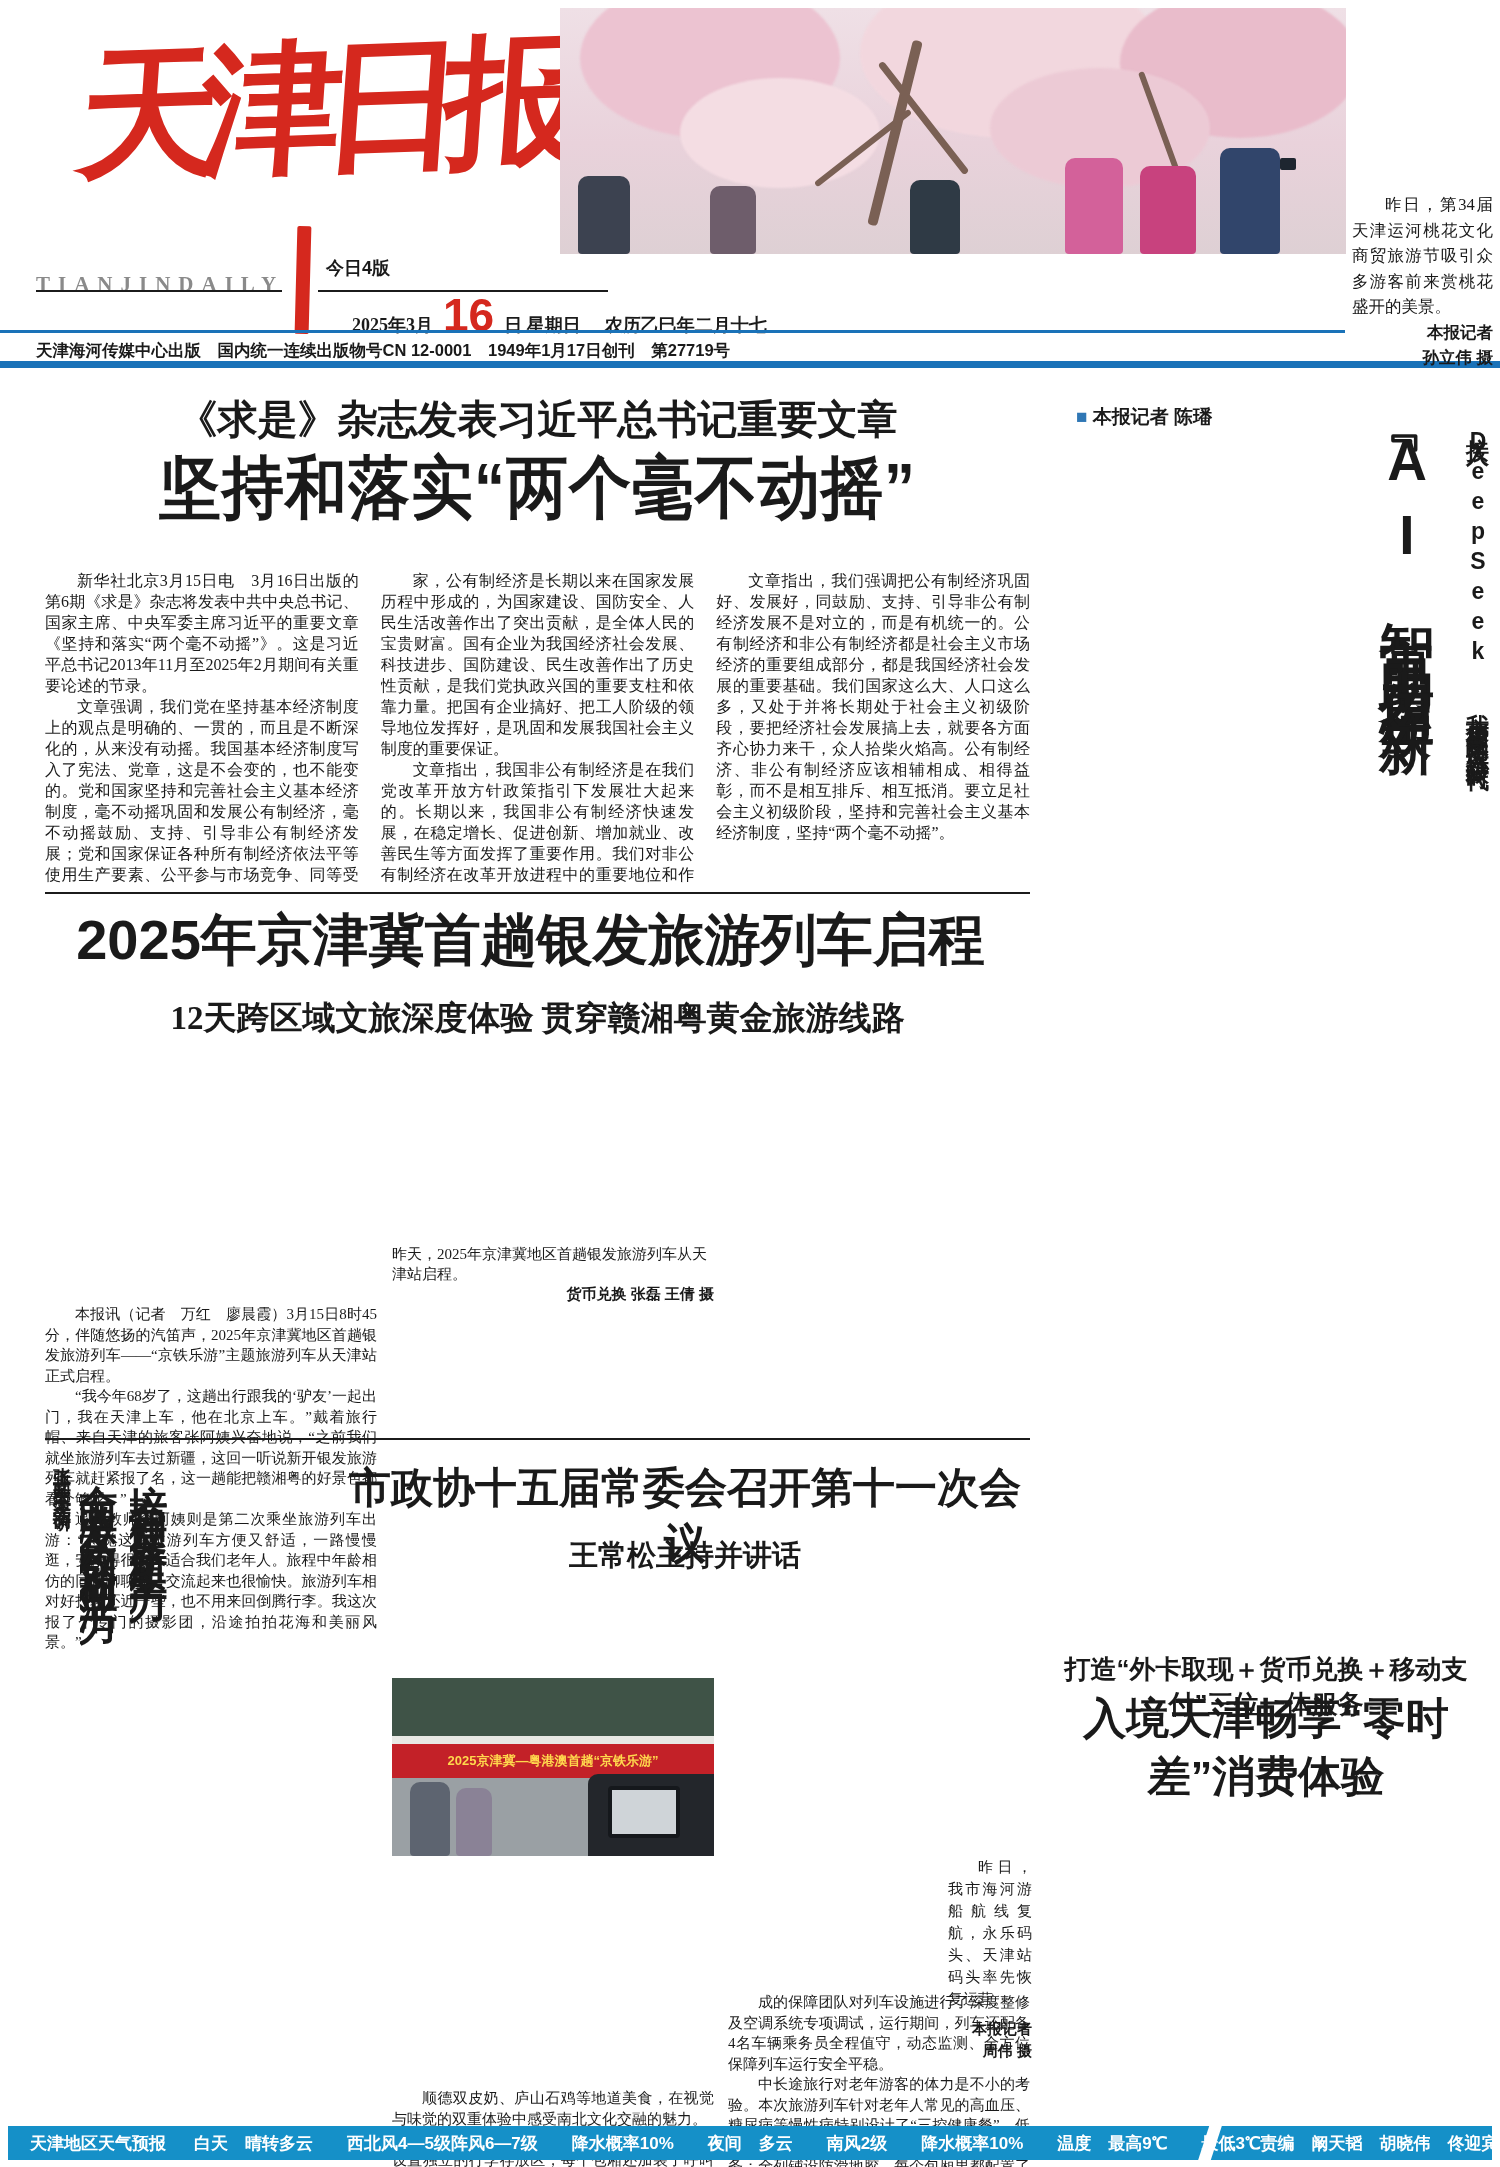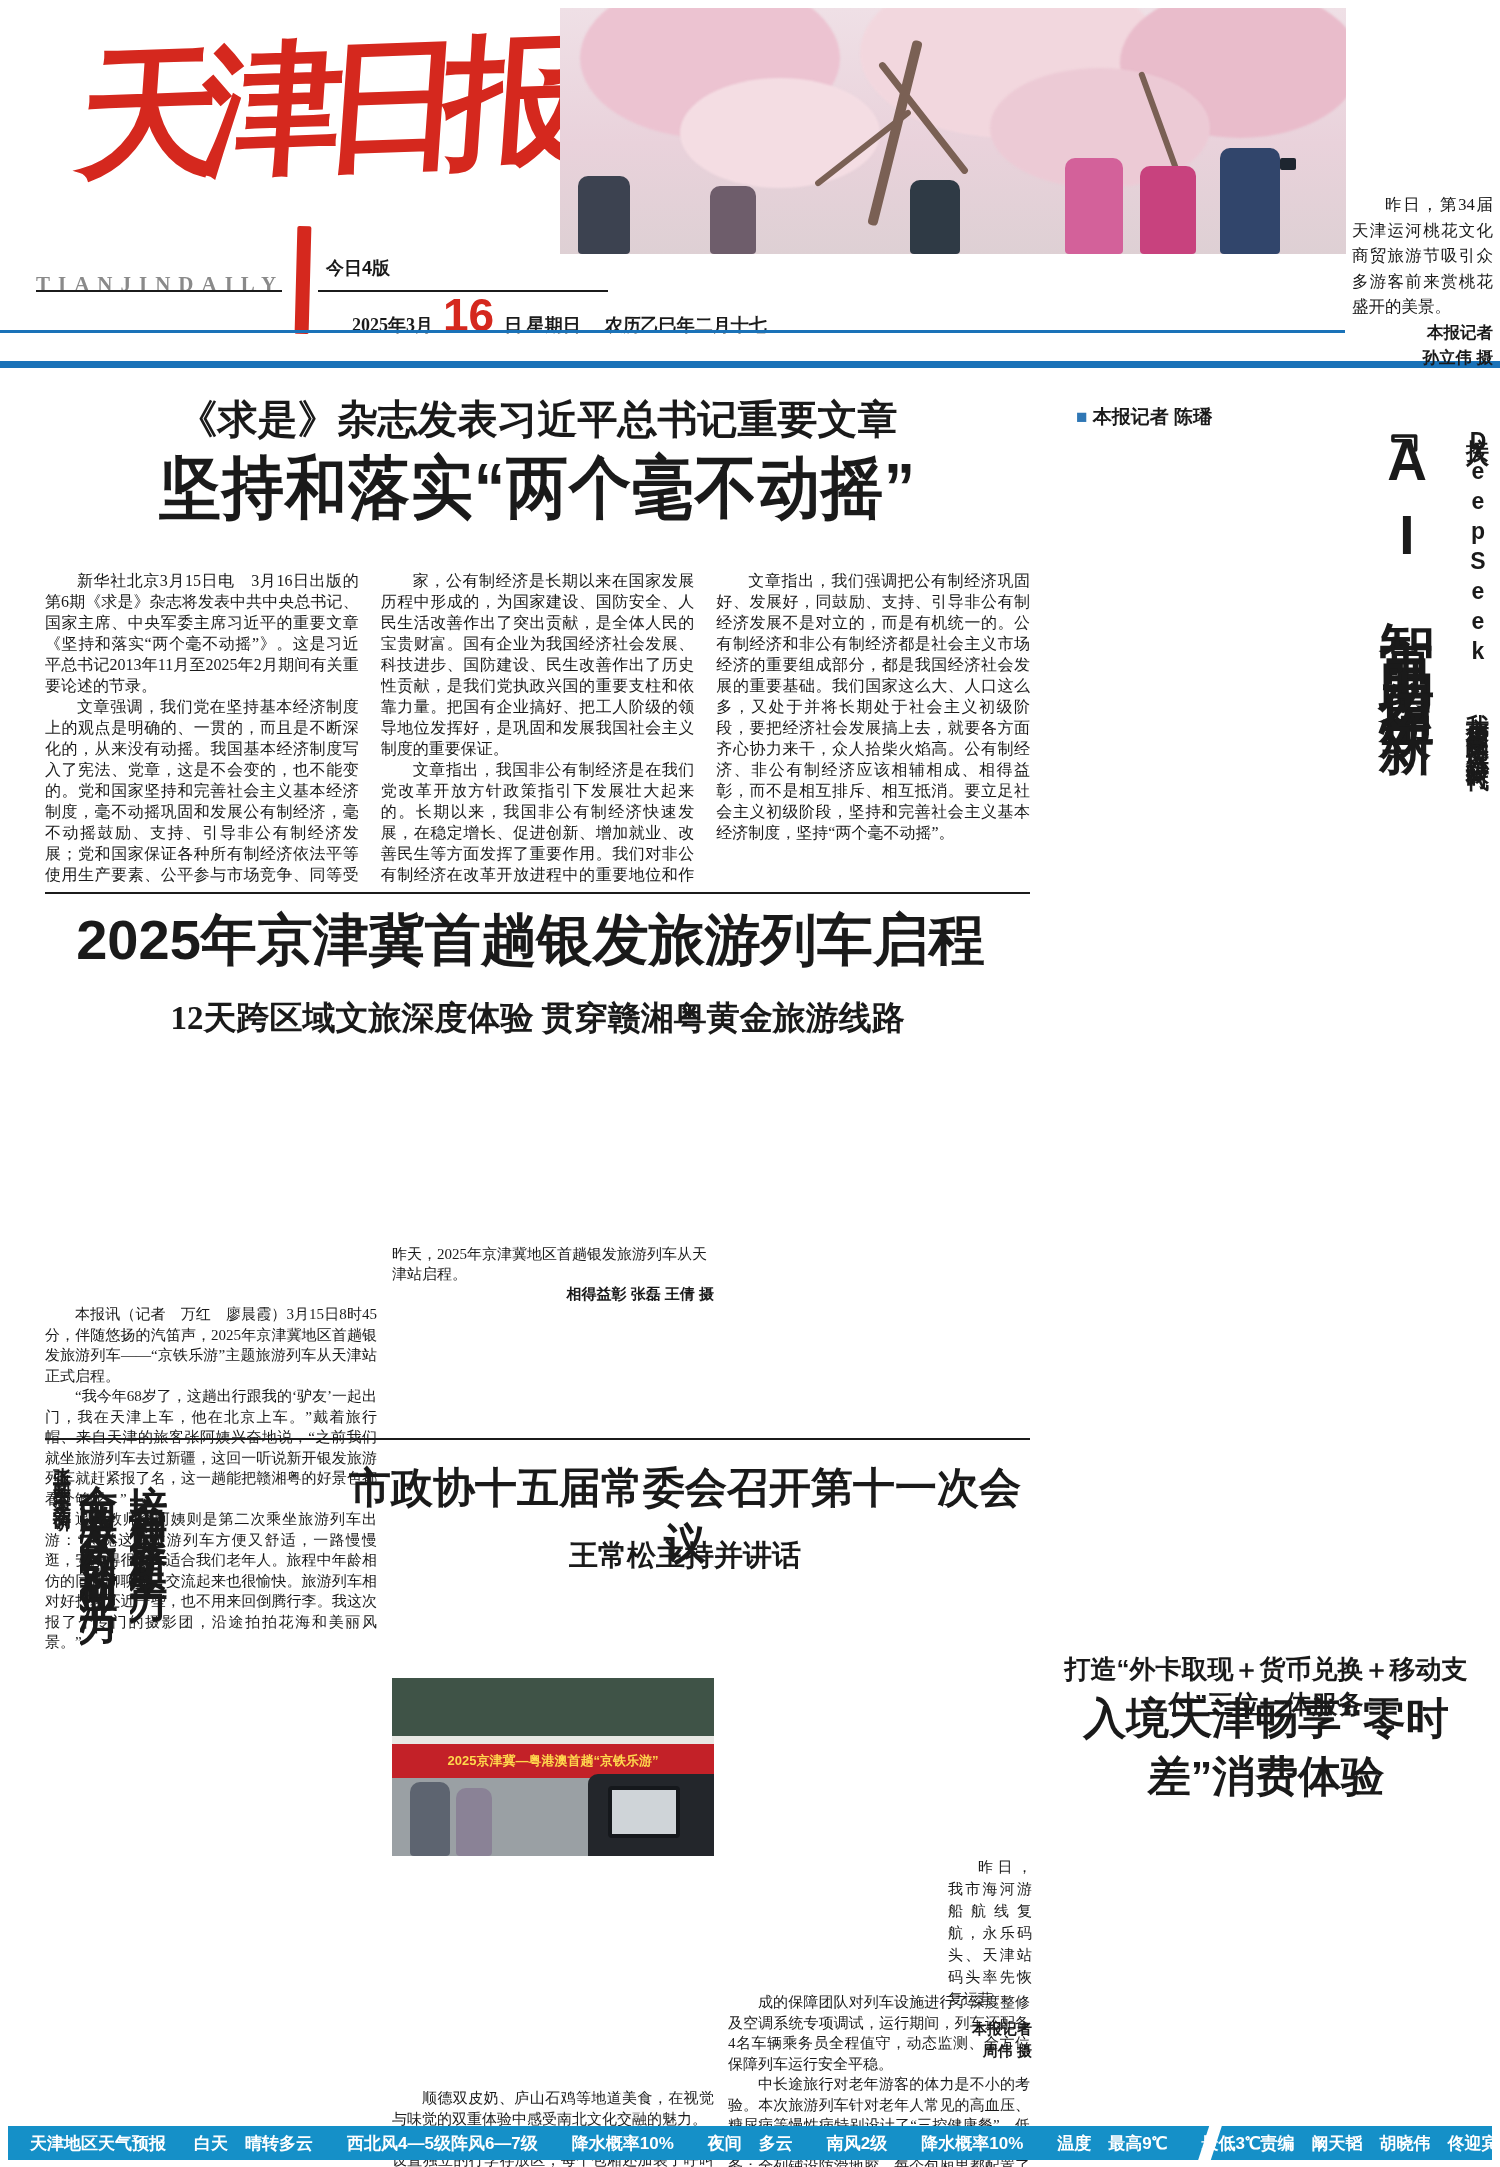--- a/index.html
+++ b/index.html
@@ -47,20 +47,21 @@
   <div class="abs" style="left:296px;top:226px;width:14px;height:108px;background:#d5281e;transform:rotate(1.5deg);border-radius:2px;"></div>
 
   <div class="abs dateline" style="left:352px;top:292px;">
     <span class="d1">2025年3月</span>
     <span class="big">16</span>
     <span class="d1">日 星期日</span>
     <span class="d1" style="margin-left:14px;">农历乙巳年二月十七</span>
   </div>
 
   <div class="abs bluerule" style="left:0;top:330px;width:1345px;height:3px;"></div>
+  <div class="abs sans" style="left:36px;top:340px;font-size:16.5px;font-weight:600;">天津海河传媒中心出版　国内统一连续出版物号CN 12-0001　1949年1月17日创刊　第27719号</div>
   <div class="abs bluerule" style="left:0;top:361px;width:1500px;height:7px;"></div>
 
   <div class="abs photo blossom" style="left:560px;top:8px;width:786px;height:246px;">
     <div class="blob" style="left:20px;top:-30px;width:260px;height:160px;background:#ecc3d1;"></div>
     <div class="blob" style="left:300px;top:-40px;width:300px;height:170px;background:#f2d7de;"></div>
     <div class="blob" style="left:560px;top:-20px;width:240px;height:150px;background:#e9bccb;"></div>
     <div class="blob" style="left:120px;top:70px;width:200px;height:110px;background:#f4dde3;"></div>
     <div class="blob" style="left:430px;top:60px;width:220px;height:120px;background:#eccad5;"></div>
     <div class="branch" style="left:330px;top:30px;width:10px;height:190px;transform:rotate(14deg);"></div>
     <div class="branch" style="left:360px;top:40px;width:7px;height:140px;transform:rotate(-38deg);"></div>
@@ -113,21 +114,21 @@
     <div class="abs" style="left:0;top:58px;width:322px;height:8px;background:#e8e8e4;"></div>
     <div class="abs" style="left:0;top:66px;width:322px;height:34px;background:#c32128;color:#ffd84d;font-size:13px;font-weight:bold;display:flex;align-items:center;justify-content:center;white-space:nowrap;overflow:hidden;font-family:'Liberation Sans',sans-serif;">2025京津冀—粤港澳首趟“京铁乐游”</div>
     <div class="abs" style="left:0;top:100px;width:322px;height:78px;background:#9aa0a4;"></div>
     <div class="fig" style="left:18px;top:104px;width:40px;height:74px;background:#5d6470;"></div>
     <div class="fig" style="left:64px;top:110px;width:36px;height:68px;background:#8a8296;"></div>
     <div class="abs" style="left:196px;top:96px;width:126px;height:82px;background:#23262b;border-radius:10px 0 0 0;"></div>
     <div class="abs" style="left:216px;top:108px;width:64px;height:44px;background:#cfd4d8;border:4px solid #15181c;border-radius:4px;"></div>
   </div>
   <div class="abs" style="left:392px;top:1244px;width:322px;font-size:15px;line-height:20px;">
     <span>昨天，2025年京津冀地区首趟银发旅游列车从天津站启程。</span>
-    <div style="text-align:right;font-weight:bold;font-family:'Liberation Sans',sans-serif;">相得益彰 张磊 王倩 摄</div>
+    <div style="text-align:right;font-weight:bold;font-family:'Liberation Sans',sans-serif;">货币兑换 张磊 王倩 摄</div>
   </div>
   <div class="abs jtext colwrap" style="left:392px;top:1292px;width:322px;height:138px;font-size:15px;line-height:20.5px;">
       <p>顺德双皮奶、庐山石鸡等地道美食，在视觉与味觉的双重体验中感受南北文化交融的魅力。</p>
       <p>记者在现场看到，相比普通列车，旅游列车设置独立的行李存放区，每个包厢还加装了呼叫按钮、充电插座等适老化设施。中国铁路北京局集团有限公司所属北京华铁旅游服务有限公司相关负责人介绍，此次出行的整套服务流程都为银发旅客量身定制，让旅客出行更舒心。</p>
     </div>
 
   <div class="abs colwrap" style="left:728px;top:1058px;width:302px;height:372px;">
     <div class="jtext" style="font-size:15px;line-height:20.5px;">
         <p>成的保障团队对列车设施进行了深度整修及空调系统专项调试，运行期间，列车还配备4名车辆乘务员全程值守，动态监测、全方位保障列车运行安全平稳。</p>
         <p>中长途旅行对老年游客的体力是不小的考验。本次旅游列车针对老年人常见的高血压、糖尿病等慢性病特别设计了“三控健康餐”，低盐、低脂、低糖，提供助餐、陪餐等适老服务；全列铺设防滑地胶，每个包厢里都配置了紧急呼叫按钮和扶手；随车还配有经验丰富的急救医生、保健医师，可为旅客提供血压、血糖测量等健康服务。</p>

